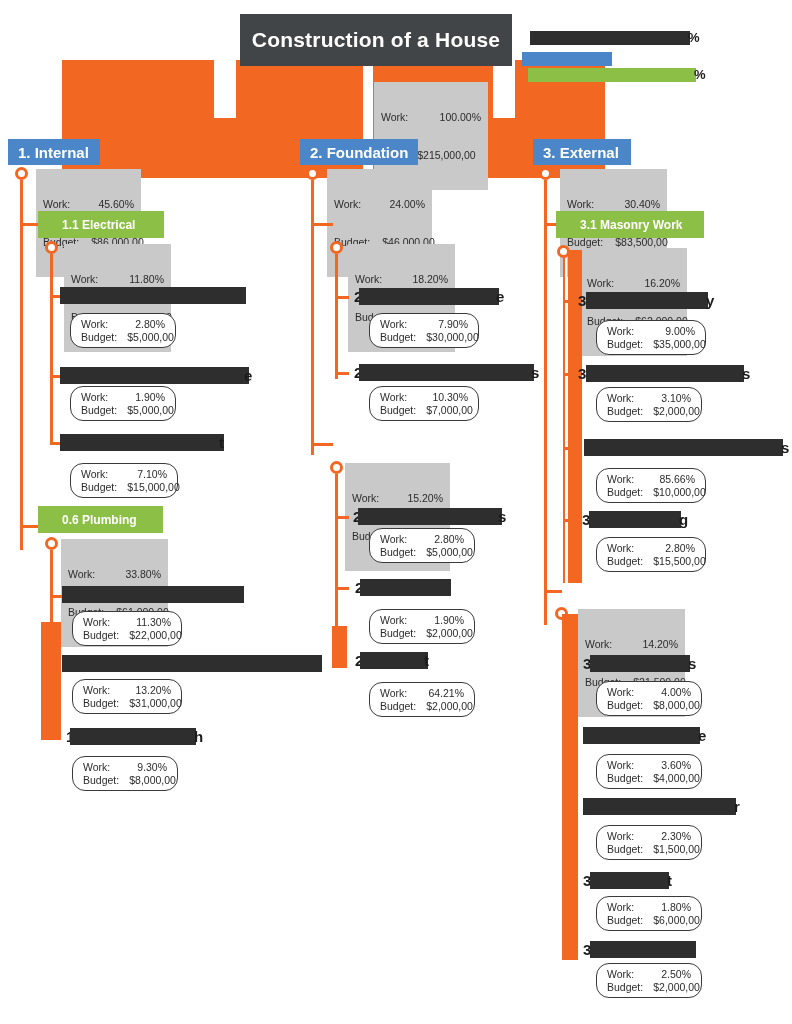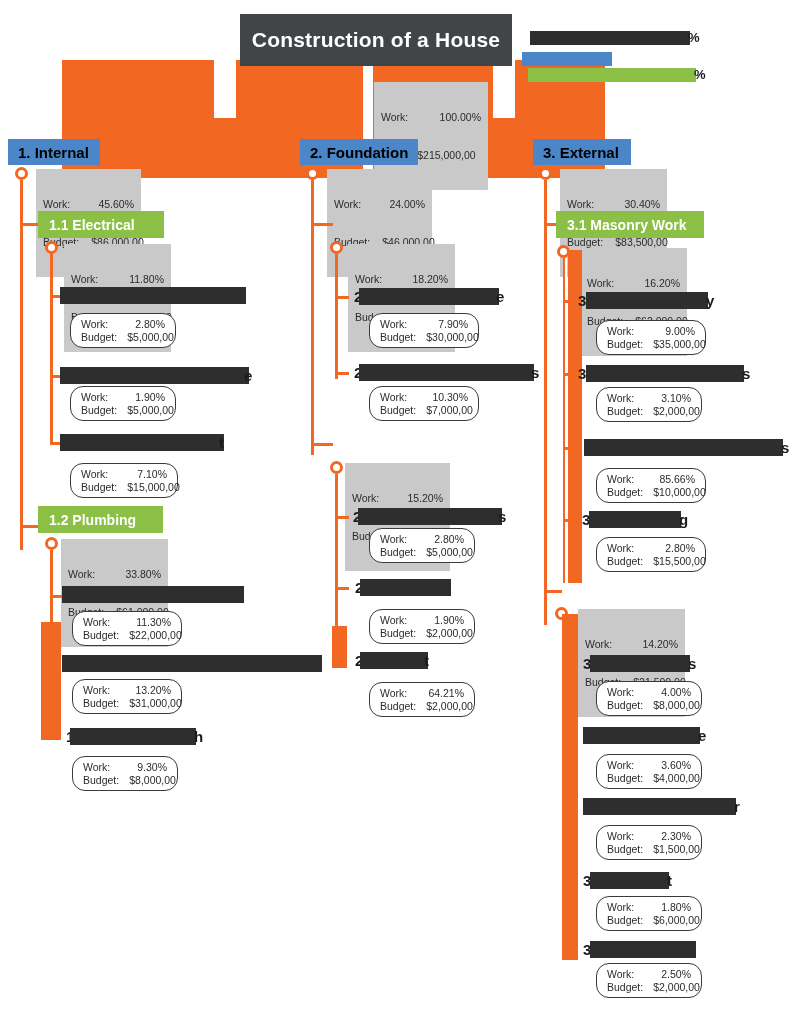--- a/index.html
+++ b/index.html
@@ -24,33 +24,33 @@
   
   .root-title{
     position:absolute;background:#424547;color:#ffffff;
     font-weight:bold;font-size:21px;letter-spacing:.2px;
     display:flex;align-items:center;justify-content:center;
     text-align:center;
   }
 
   
   .lvl1{
-    position:absolute;background:#4A86C8;color:#000000;
+    position:absolute;background:#4A86C8;color:#ffffff;
     font-weight:bold;font-size:15px;
     display:flex;align-items:center;
     padding-left:10px;box-sizing:border-box;
     height:26px;
   }
 
   
   .lvl2{
     position:absolute;background:#8CBF45;color:#ffffff;
-    font-weight:bold;font-size:14px;
+    font-weight:bold;font-size:12px;
     display:flex;align-items:center;
-    padding-left:11px;box-sizing:border-box;
+    padding-left:24px;box-sizing:border-box;
     height:27px;
   }
 
   
   .info-rect{
     position:absolute;background:#C9C9C9;color:#2b2b2b;
     font-size:10.5px;line-height:12.5px;
     padding:4px 7px 4px 7px;box-sizing:border-box;
     white-space:pre;
   }
@@ -178,21 +178,21 @@
         <span>7.10%</span>
       </div>
     <div class="row">
         <span class="k">Budget:</span>
         <span>$15,000,00</span>
       </div>
   </div>
 
   <div class="stub" style="left:20px;top:525px;width:22px;"></div>
   <div class="lvl2" style="left:38px;top:506px;width:125px;">
-    <span>1.2 Plumbing</span>
+    <span>0.6 Plumbing</span>
   </div>
   <div class="node-dot" style="left:45px;top:537px;"></div>
   <div class="info-rect" style="left:61px;top:539px;width:107px;">
     <div class="row"><span class="k">Work:</span><span>33.80%</span></div>
     <div class="row"><span class="k">Budget:</span><span>$61,000,00</span></div>
   </div>
   <div class="rail" style="left:50px;top:550px;width:3px;height:190px;"></div>
 
   <div class="fatbar" style="left:41px;top:622px;width:20px;height:118px;"></div>
 

